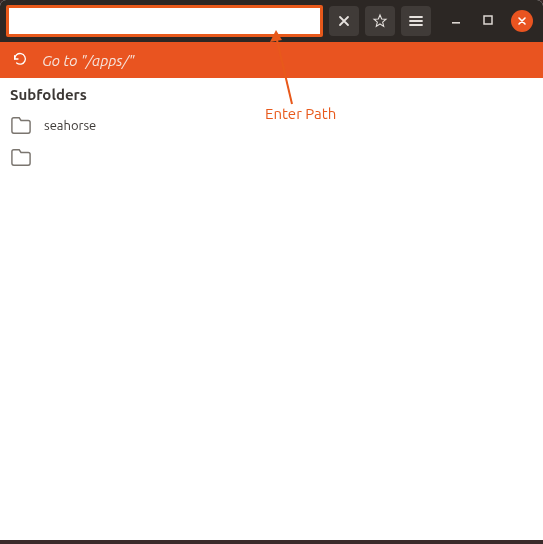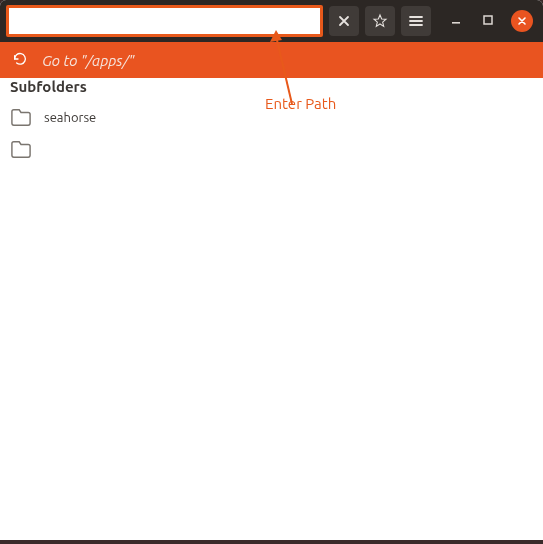--- a/index.html
+++ b/index.html
@@ -95,21 +95,21 @@
   }
   .content {
     flex: 1;
     background: #ffffff;
     overflow: auto;
   }
   .section-title {
     font-size: 15px;
     font-weight: 600;
     color: #3c3835;
-    padding: 0 10px 6px 10px;
+    padding: 8px 10px 6px 10px;
   }
   .item {
     display: flex;
     align-items: center;
     gap: 12px;
     padding: 6px 10px;
     font-size: 13px;
     color: #3c3835;
     cursor: pointer;
   }
@@ -209,13 +209,13 @@
       </span>
     </div>
   </div>
 
 </div>
 
 <svg class="annotation-arrow" style="left:270px; top:30px;" width="30" height="78" viewBox="0 0 30 78">
   <line x1="22" y1="74" x2="6" y2="6" stroke="#e8591b" stroke-width="2"></line>
   <polygon points="6,0 0,12 12,10" fill="#e8591b"></polygon>
 </svg>
-<div class="annotation-label" style="left:265px; top:95px;">Enter Path</div>
+<div class="annotation-label" style="left:265px; top:105px;">Enter Path</div>
 
 </body></html>

